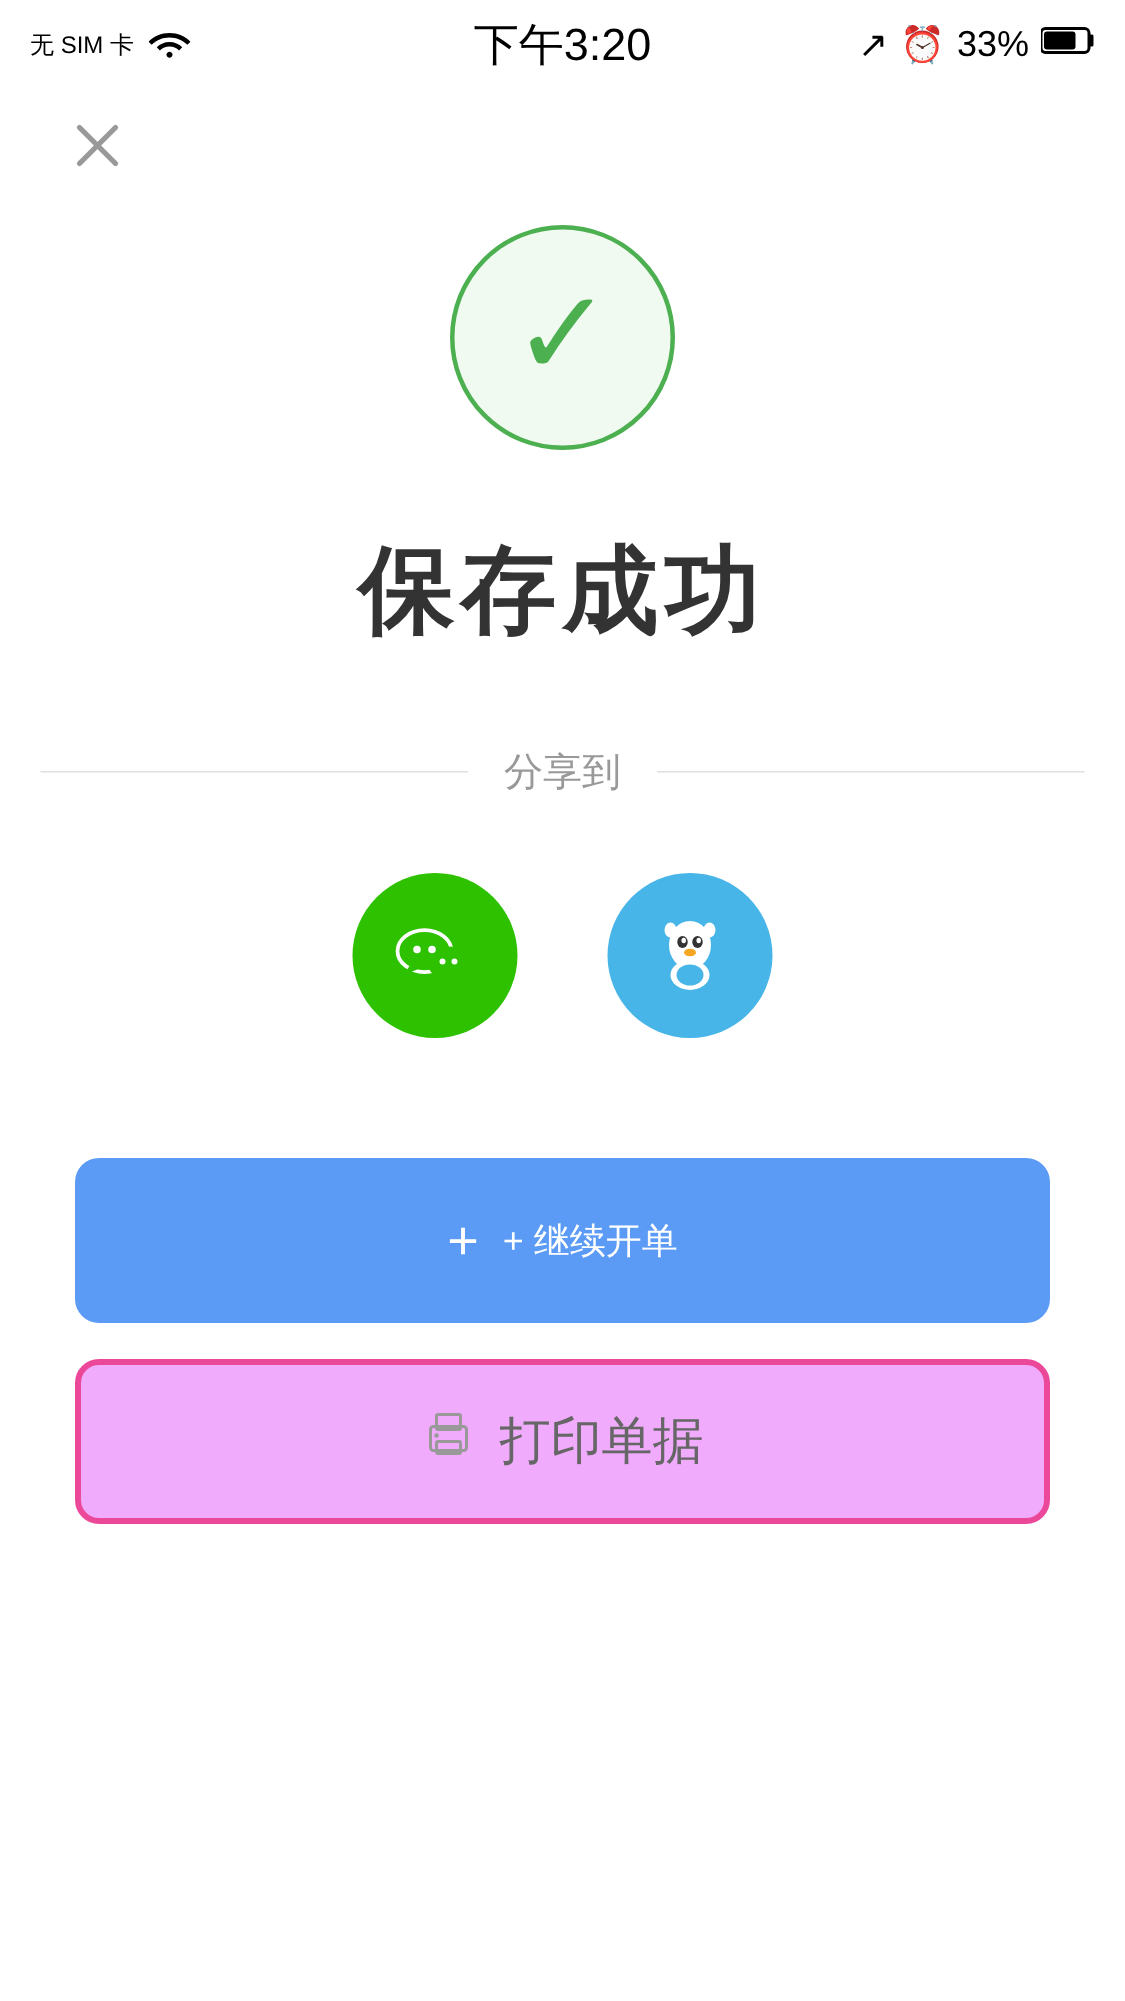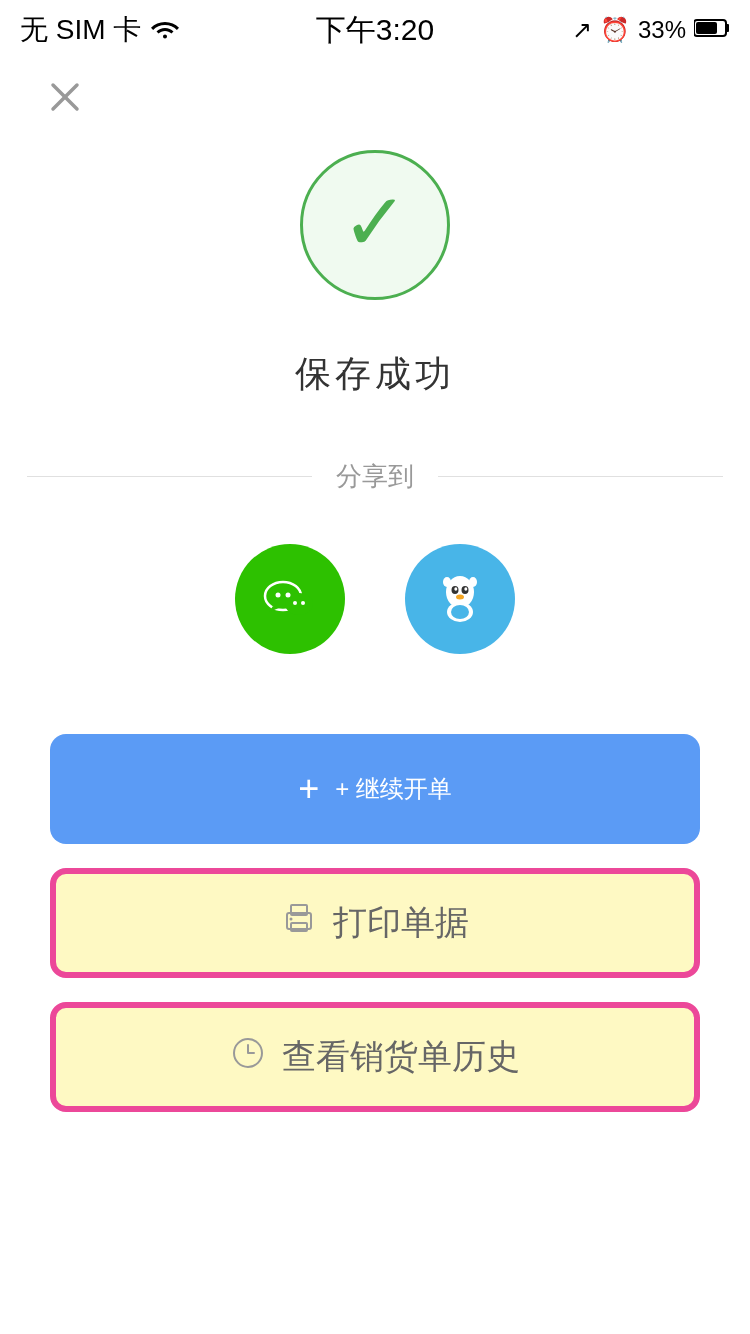--- a/index.html
+++ b/index.html
@@ -28,21 +28,21 @@
       justify-content: space-between;
       padding: 0 20px;
       font-size: 26px;
       font-weight: 400;
     }
 
     .status-left {
       display: flex;
       align-items: center;
       gap: 10px;
-      font-size: 28px;
+      font-size: 16px;
       color: #000;
     }
 
     .status-center {
       font-size: 30px;
       font-weight: 500;
       color: #000;
       position: absolute;
       left: 50%;
       transform: translateX(-50%);
@@ -97,22 +97,22 @@
 
     .checkmark {
       color: #4CAF50;
       font-size: 80px;
       line-height: 1;
       margin-top: -5px;
     }
 
     
     .title {
-      font-size: 36px;
-      font-weight: 400;
+      font-size: 64px;
+      font-weight: 700;
       color: #333333;
       margin-bottom: 60px;
       letter-spacing: 4px;
     }
 
     
     .share-divider {
       width: 100%;
       display: flex;
       align-items: center;
@@ -186,23 +186,23 @@
       cursor: pointer;
       outline: none;
     }
 
     .btn-primary {
       background: #5B9BF5;
       color: #ffffff;
     }
 
     .btn-secondary {
-      background: #fef9c3;
+      background: #f0abfc;
       color: #666666;
-      border: 6px solid #ec4899;
+      border: 4px solid #ec4899;
     }
   </style>
 </head>
 <body>
 
 <div class="status-bar">
   <div class="status-left">
     <span>无 SIM 卡</span>
     <span>
       <svg width="28" height="22" viewBox="0 0 28 22" fill="none">
@@ -299,25 +299,16 @@
         <svg width="36" height="36" viewBox="0 0 36 36" fill="none">
           <rect x="6" y="12" width="24" height="16" rx="2" stroke="#999" stroke-width="2" fill="none"></rect>
           <rect x="10" y="4" width="16" height="10" rx="1" stroke="#999" stroke-width="2" fill="none"></rect>
           <rect x="10" y="22" width="16" height="8" rx="1" stroke="#999" stroke-width="2" fill="none"></rect>
           <circle cx="10" cy="18" r="1.5" fill="#999"></circle>
         </svg>
       </span>
       <span>打印单据</span>
     </button>
 
-    <button class="btn btn-secondary">
-      <span>
-        <svg width="36" height="36" viewBox="0 0 36 36" fill="none">
-          <circle cx="18" cy="18" r="14" stroke="#999" stroke-width="2" fill="none"></circle>
-          <polyline points="18,10 18,18 24,18" stroke="#999" stroke-width="2" stroke-linecap="round" stroke-linejoin="round"></polyline>
-        </svg>
-      </span>
-      <span>查看销货单历史</span>
-    </button>
 
   </div>
 
 </div>
 
 </body></html>

